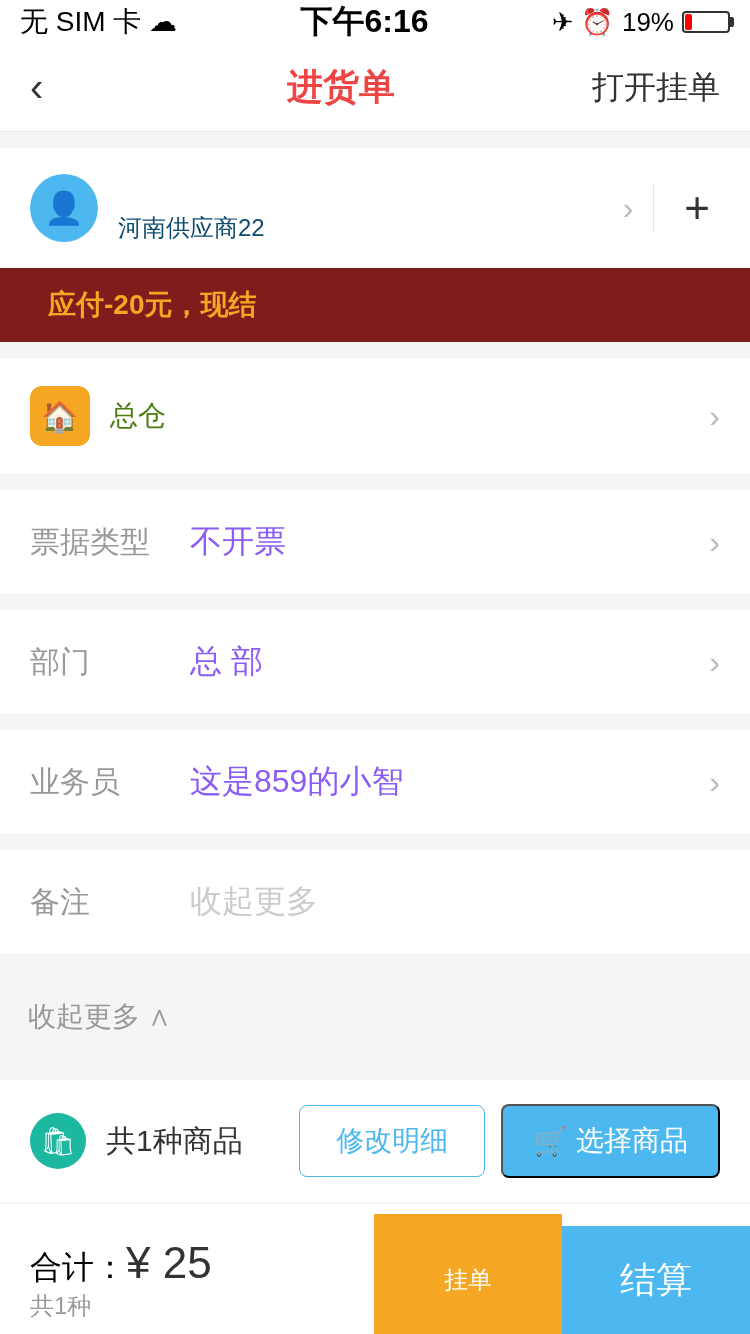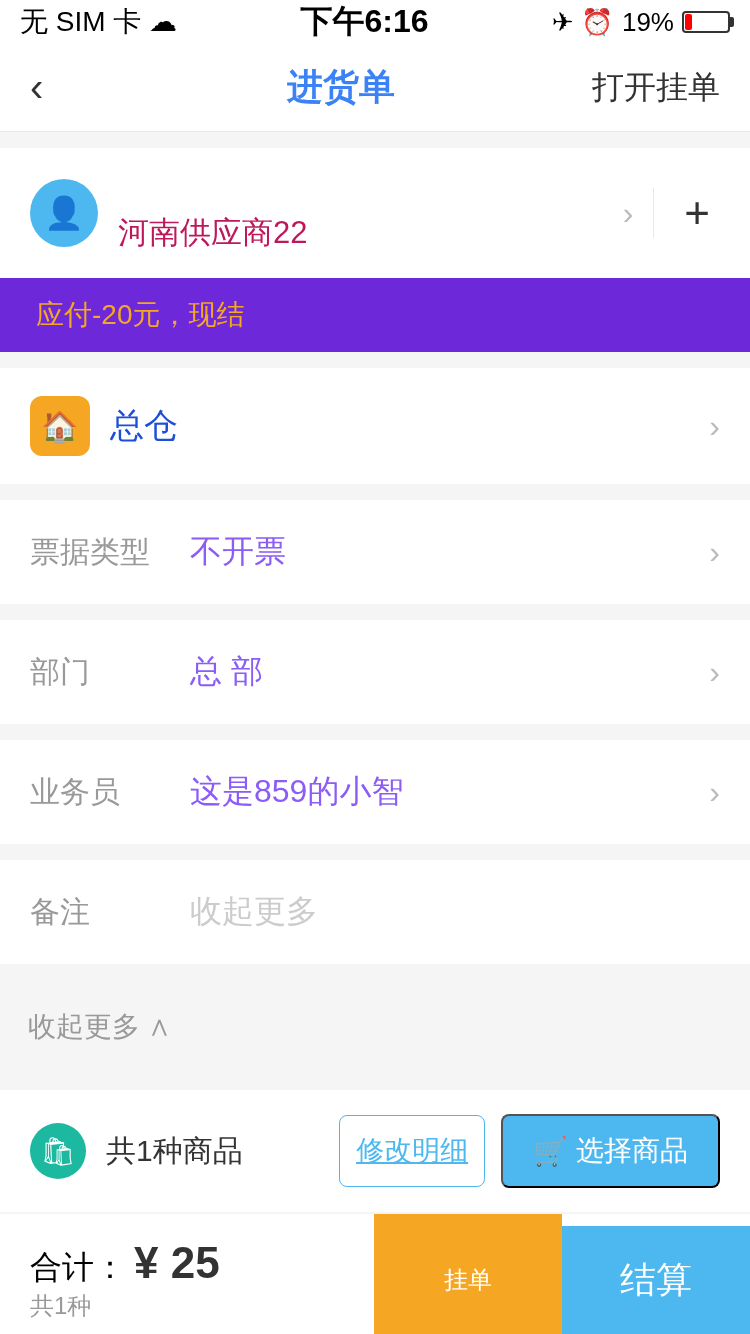--- a/index.html
+++ b/index.html
@@ -49,21 +49,21 @@
       display: flex;
       align-items: center;
       justify-content: space-between;
       padding: 0 30px;
       border-bottom: 1px solid #e8e8e8;
     }
     .nav-back {
       font-size: 40px; color: #333; cursor: pointer;
       width: 60px; display: flex; align-items: center;
     }
-    .nav-title { font-size: 36px; font-weight: 600; color: #3b82f6; }
+    .nav-title { font-size: 36px; font-weight: 600; color: #ef4444; }
     .nav-right { font-size: 32px; color: #333; cursor: pointer; }
 
     
     .section {
       background: #fff;
       margin-top: 16px;
     }
 
     
     .supplier-row {
@@ -73,32 +73,33 @@
       background: #fff;
       border-bottom: none;
     }
     .supplier-avatar {
       width: 68px; height: 68px; border-radius: 50%;
       background: #4db8f0;
       display: flex; align-items: center; justify-content: center;
       color: #fff; font-size: 32px;
       margin-right: 20px; flex-shrink: 0;
     }
-    .supplier-name { flex: 1; font-size: 31px; color: #be185d; margin-top: 40px; }
+    .supplier-name { flex: 1; font-size: 24px; color: #0c4a6e; margin-top: 40px; }
     .chevron-right { color: #bbb; font-size: 32px; }
     .divider-v { width: 1px; height: 50px; background: #e8e8e8; margin: 0 20px; }
     .add-btn { font-size: 44px; color: #333; padding: 0 10px; cursor: pointer; }
 
     
     .warning-banner {
-      background: #6d28d9;
-      padding: 18px 36px;
+      background: #7f1d1d;
+      padding: 18px 48px;
       font-size: 28px;
       color: #f5a623;
       margin-top: 0;
+      font-weight: bold;
     }
 
     
     .list-row {
       background: #fff;
       display: flex;
       align-items: center;
       padding: 30px 30px;
       border-bottom: 1px solid #f0f0f0;
       margin-top: 16px;
@@ -119,21 +120,21 @@
       padding: 28px 30px;
       margin-top: 16px;
     }
     .warehouse-icon {
       width: 60px; height: 60px; border-radius: 12px;
       background: #f5a623;
       display: flex; align-items: center; justify-content: center;
       margin-right: 20px; flex-shrink: 0;
       font-size: 30px; color: #fff;
     }
-    .warehouse-name { flex: 1; font-size: 34px; color: #1d4ed8; }
+    .warehouse-name { flex: 1; font-size: 28px; color: #4d7c0f; }
 
     
     .collapse-more {
       background: #f5f5f5;
       text-align: left;
       padding: 28px;
       font-size: 28px;
       color: #999;
       margin-top: 16px;
     }
@@ -152,25 +153,24 @@
       display: flex; align-items: center; justify-content: center;
       margin-right: 20px; flex-shrink: 0;
       color: #fff; font-size: 28px;
     }
     .products-count { flex: 1; font-size: 30px; color: #333; }
     .btn-edit {
       border: 1.5px solid #4db8f0;
       background: #fff;
       color: #4db8f0;
       font-size: 28px;
-      padding: 16px 16px;
+      padding: 16px 36px;
       border-radius: 8px;
       cursor: pointer;
       margin-right: 16px;
-      text-decoration: underline;
     }
     .btn-select {
       background: #4db8f0;
       color: #fff;
       font-size: 28px;
       padding: 16px 30px;
       border-radius: 8px;
       cursor: pointer;
       display: flex; align-items: center; gap: 8px;
     }
@@ -336,21 +336,21 @@
     <div class="product-name">[0000001] 苹果</div>
     <div class="product-price">
       <span>¥5 x </span><span class="highlight">5千克</span><span> = </span><span class="highlight">¥25</span>
     </div>
   </div>
   <div class="more-btn">···</div>
 </div>
 
 <div class="bottom-bar">
   <div class="total-section">
-    <div style="display:flex; align-items:baseline; gap:8px;">
+    <div style="display:flex; align-items:baseline; gap:0;">
       <span>合计：</span>
-      <span style="font-size:44px; font-weight:700; color:#333;">¥ 25</span>
+      <span style="font-size:44px; font-weight:400; color:#333;">¥ 25</span>
     </div>
     <div style="font-size:24px; color:#999;">共1种</div>
   </div>
   <div class="btn-suspend">挂单</div>
   <div class="btn-checkout">结算</div>
 </div>
 
 </body></html>

